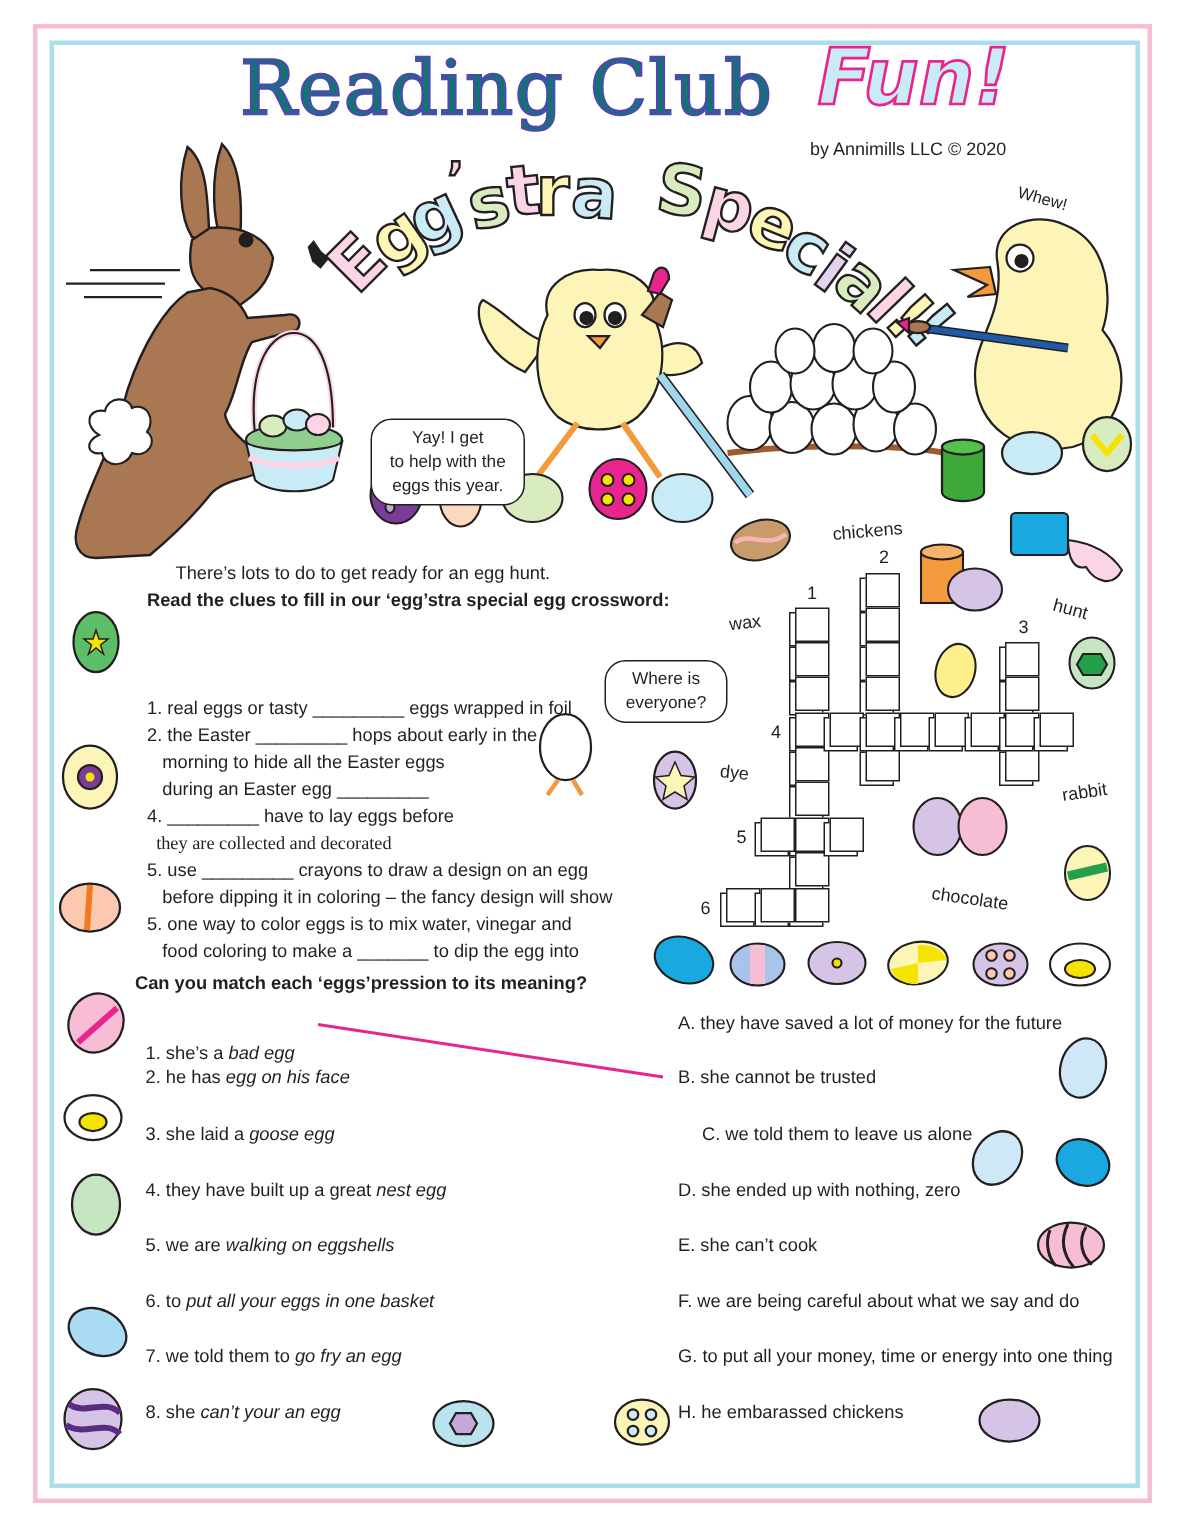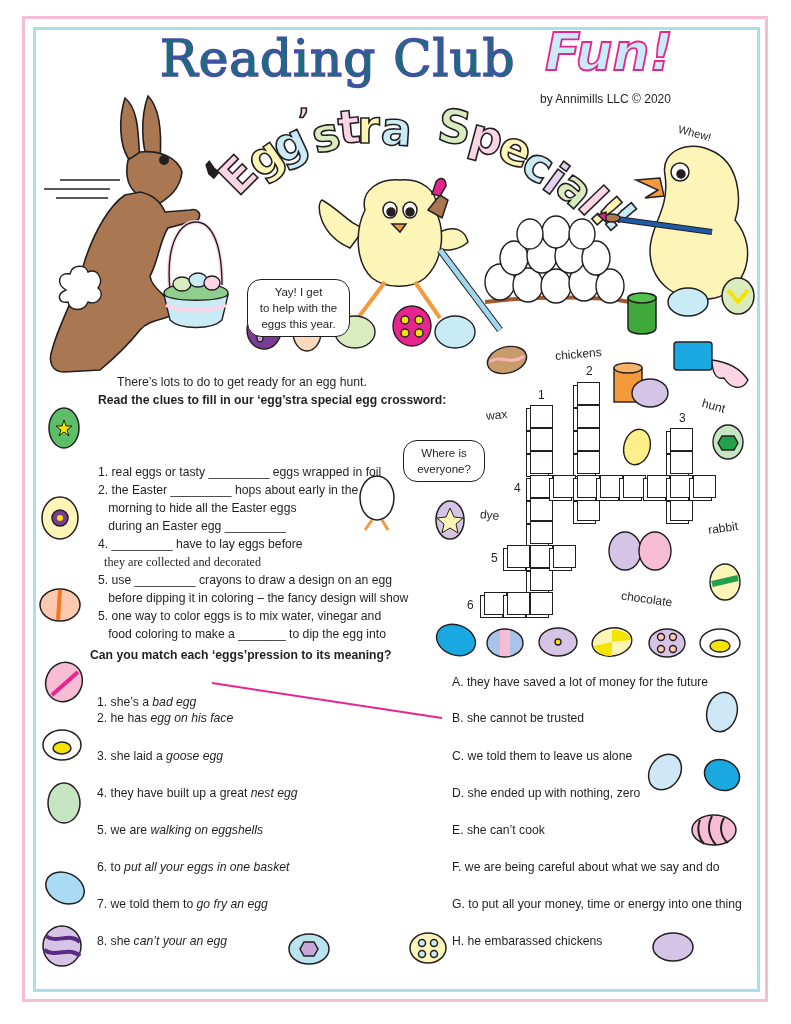--- a/index.html
+++ b/index.html
@@ -308,19 +308,19 @@
   <div class="match-row" style="left:97px;top:786px;"><span>4. they have built up a great </span><i>nest egg</i></div>
   <div class="match-row" style="left:97px;top:823px;"><span>5. we are </span><i>walking on eggshells</i></div>
   <div class="match-row" style="left:97px;top:860px;"><span>6. to </span><i>put all your eggs in one basket</i></div>
   <div class="match-row" style="left:97px;top:897px;"><span>7. we told them to </span><i>go fry an egg</i></div>
   <div class="match-row" style="left:97px;top:934px;"><span>8. she </span><i>can’t your an egg</i></div>
 </div>
 
 <div>
   <div class="match-row" style="left:452px;top:675px;">A. they have saved a lot of money for the future</div>
   <div class="match-row" style="left:452px;top:711px;">B. she cannot be trusted</div>
-  <div class="match-row" style="left:452px;top:749px;">C. we told them to leave us alone</div>
+  <div class="match-row" style="left:468px;top:749px;">C. we told them to leave us alone</div>
   <div class="match-row" style="left:452px;top:786px;">D. she ended up with nothing, zero</div>
   <div class="match-row" style="left:452px;top:823px;">E. she can’t cook</div>
   <div class="match-row" style="left:452px;top:860px;">F. we are being careful about what we say and do</div>
   <div class="match-row" style="left:452px;top:897px;">G. to put all your money, time or energy into one thing</div>
   <div class="match-row" style="left:452px;top:934px;">H. he embarassed chickens</div>
 </div>
 
 </body></html>

